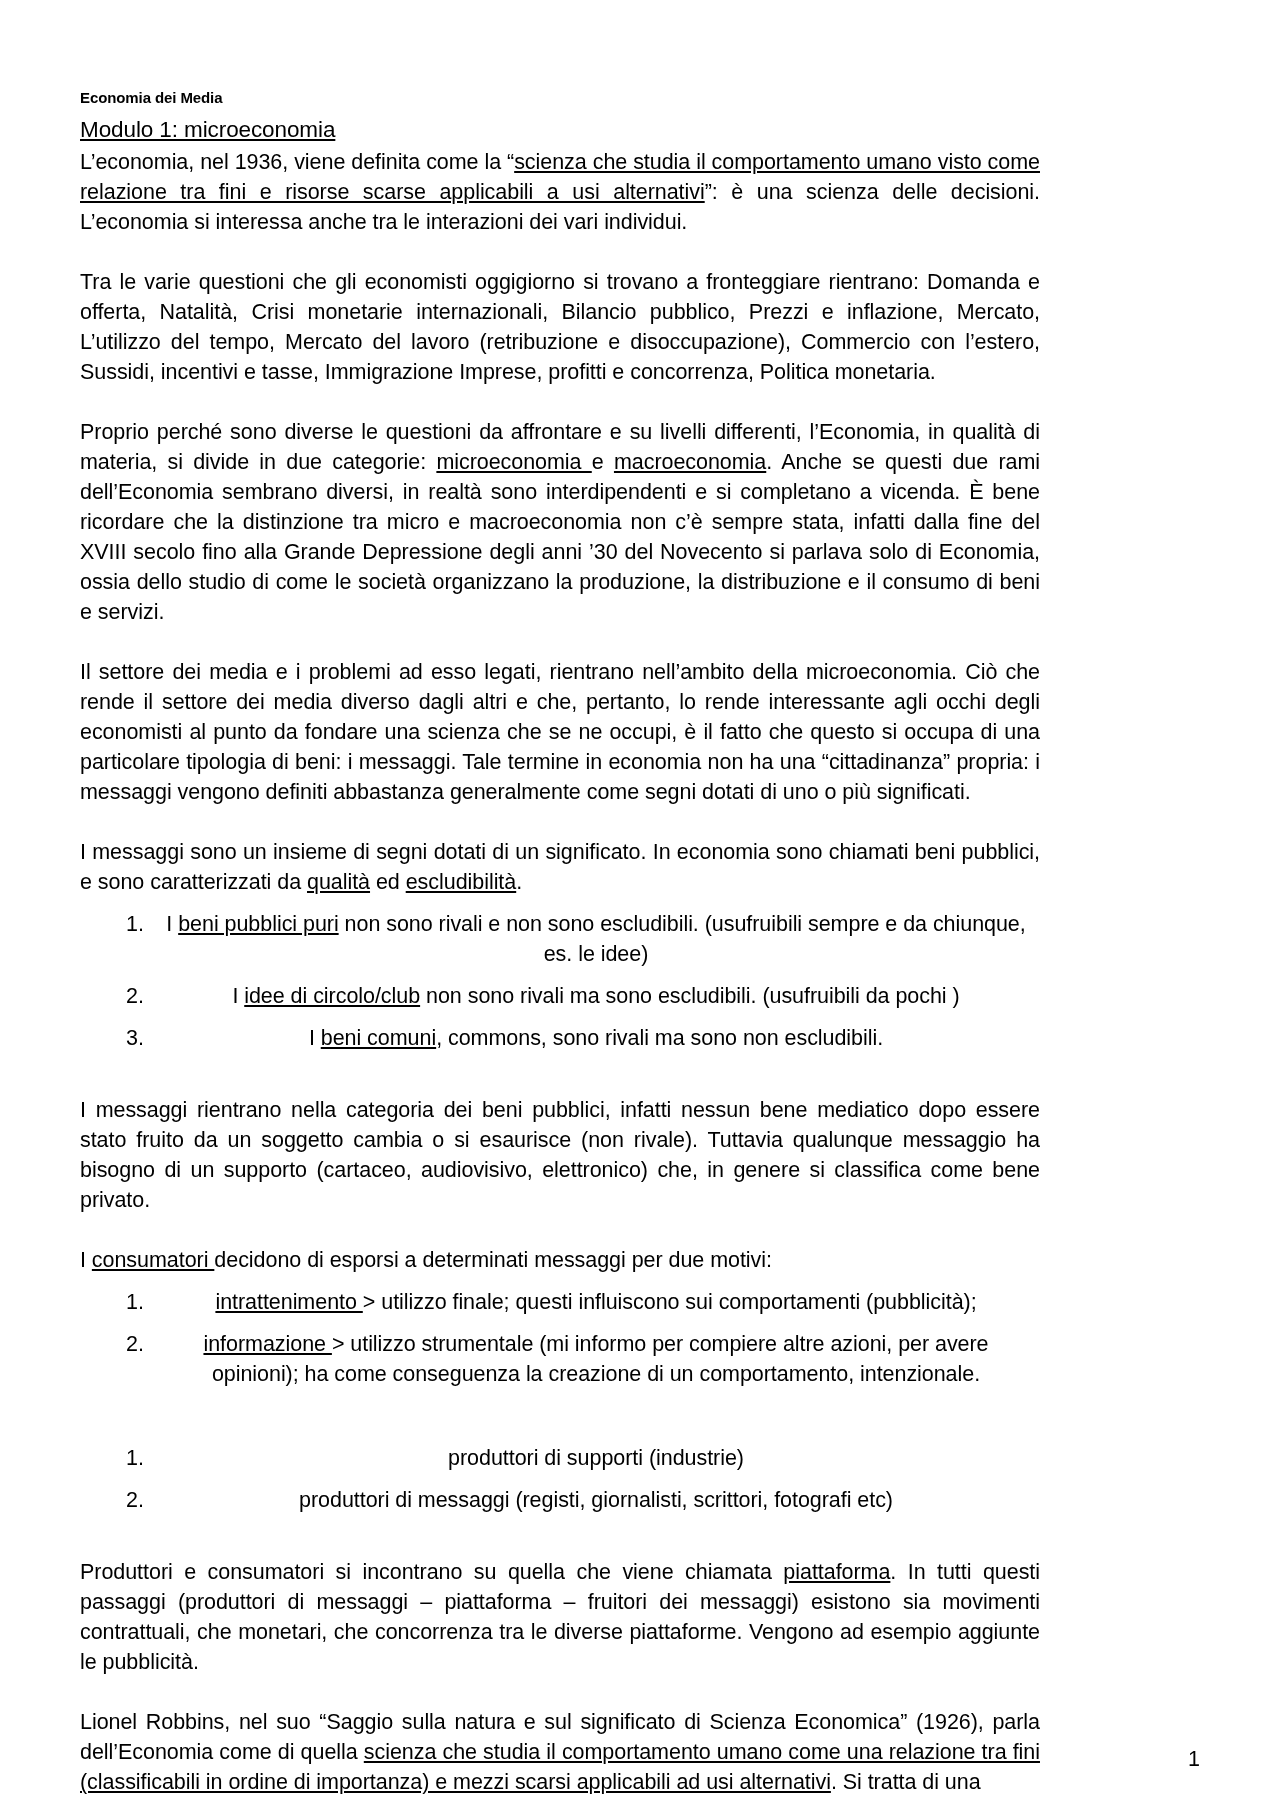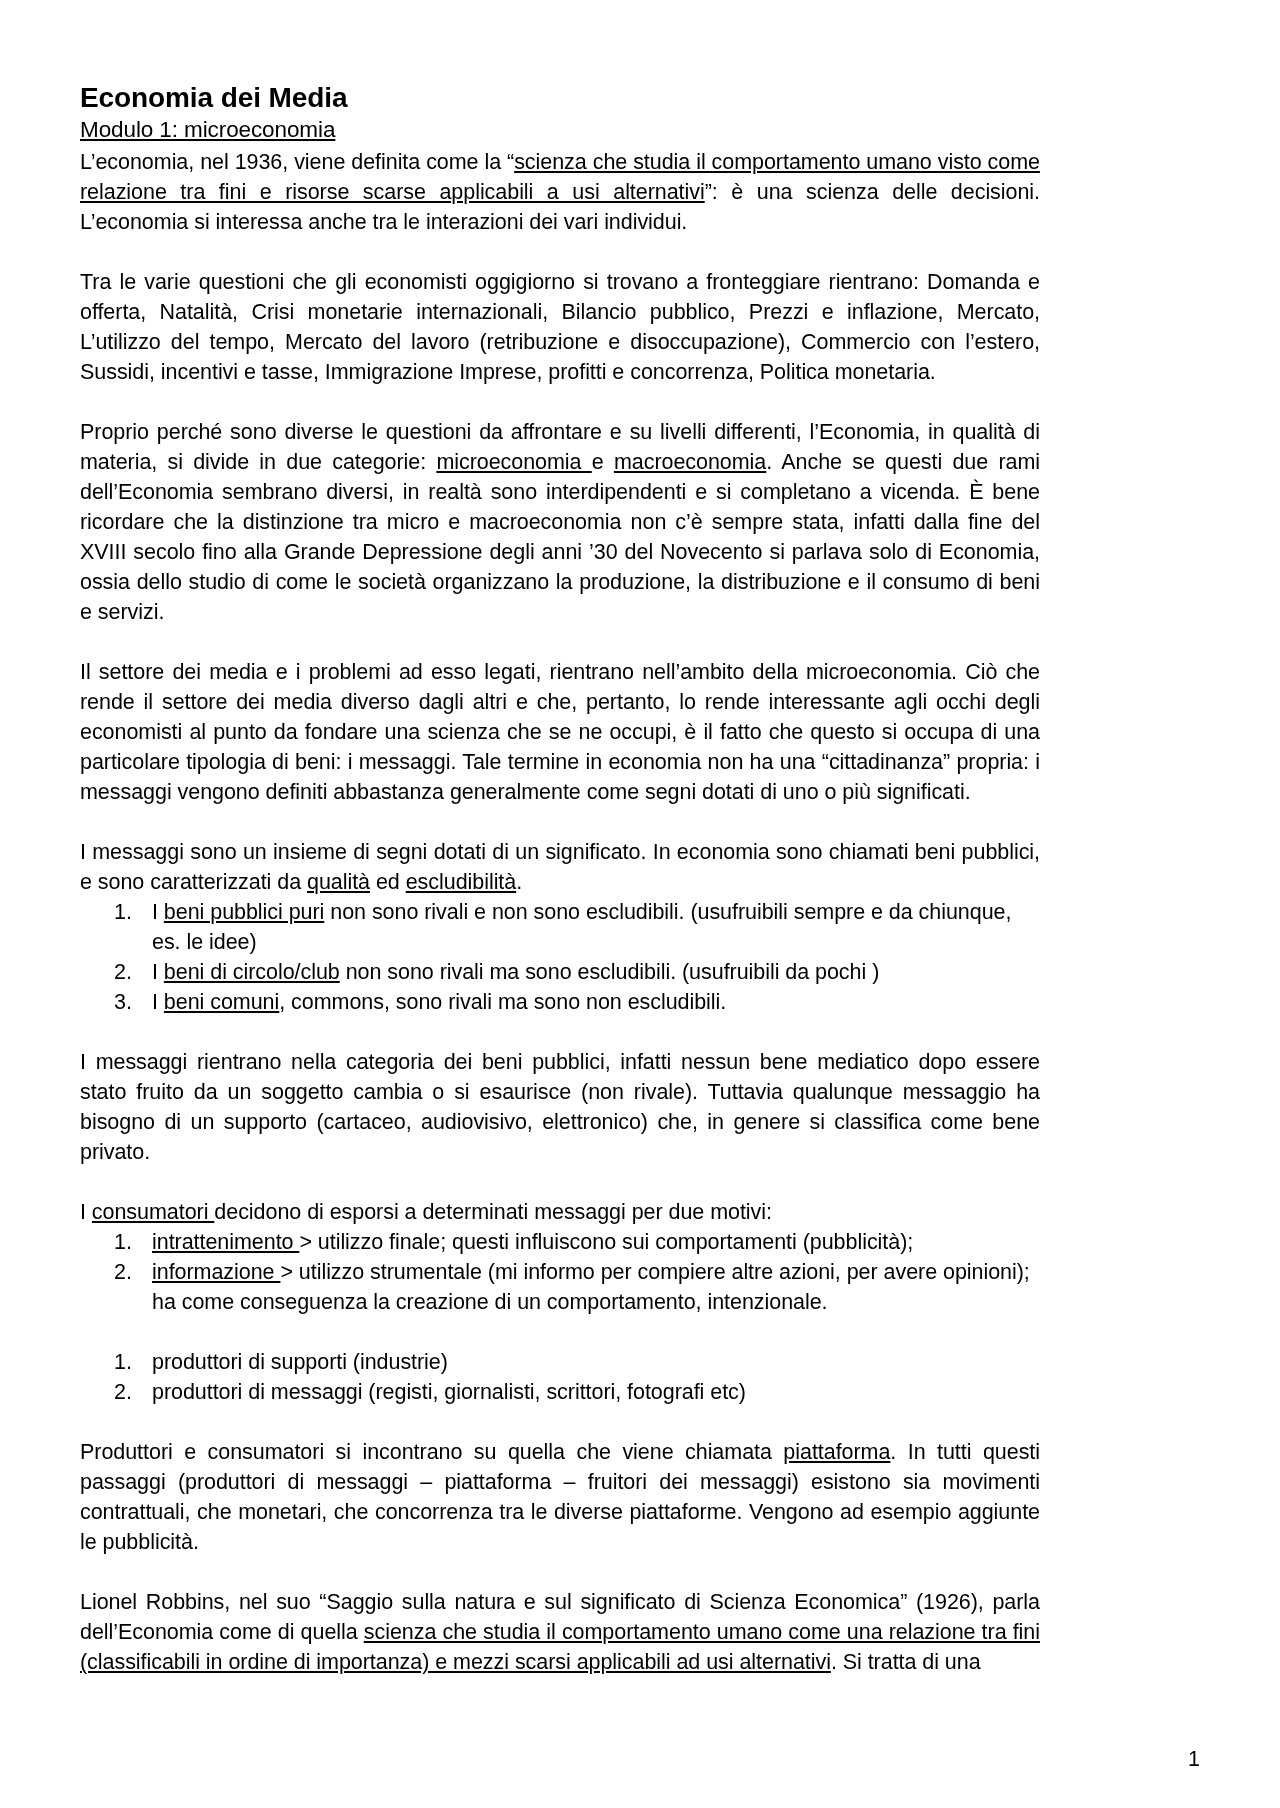--- a/index.html
+++ b/index.html
@@ -23,21 +23,21 @@
   }
   .doc-body {
     width: 960px;
     font-size: 21.5px;
     line-height: 30px;
     text-align: justify;
     text-justify: inter-word;
     letter-spacing: -0.05px;
   }
   h1.doc-title {
-    font-size: 28px;
+    font-size: 15px;
     line-height: 31px;
     font-weight: bold;
     margin: 0 0 1px 0;
     text-align: left;
     letter-spacing: -0.1px;
   }
   h2.doc-subtitle {
     font-size: 22.5px;
     line-height: 31px;
     font-weight: normal;
@@ -63,22 +63,22 @@
   ol.numlist {
     margin: 0;
     padding: 0 0 0 0;
     list-style: none;
     counter-reset: li;
   }
   ol.numlist > li {
     counter-increment: li;
     position: relative;
     padding-left: 72px;
-    text-align: left;
-    margin: 0;
+    text-align: center;
+    margin: 12px;
   }
   ol.numlist > li::before {
     content: counter(li) ".";
     position: absolute;
     left: 34px;
     top: 0;
     width: 28px;
     text-align: left;
   }
   .pagenum {
@@ -117,21 +117,21 @@
     <p class="spacer"></p>
 
     <p class="para j">Il settore dei media e i problemi ad esso legati, rientrano nell’ambito della microeconomia. Ciò che rende il settore dei media diverso dagli altri e che, pertanto, lo rende interessante agli occhi degli economisti al punto da fondare una scienza che se ne occupi, è il fatto che questo si occupa di una particolare tipologia di beni: i messaggi. Tale termine in economia non ha una “cittadinanza” propria: i messaggi vengono definiti abbastanza generalmente come segni dotati di uno o più significati.</p>
 
     <p class="spacer"></p>
 
     <p class="para j"><span>I messaggi sono un insieme di segni dotati di un significato. In economia sono chiamati beni pubblici, e sono caratterizzati da </span><span class="u">qualità</span><span> ed </span><span class="u">escludibilità</span><span>.</span></p>
 
     <ol class="numlist">
       <li><span>I </span><span class="u">beni pubblici puri</span><span> non sono rivali e non sono escludibili. (usufruibili sempre e da chiunque, es. le idee)</span></li>
-      <li><span>I </span><span class="u">beni di circolo/club</span><span> non sono rivali ma sono escludibili. (usufruibili da pochi )</span></li>
+      <li><span>I </span><span class="u">idee di circolo/club</span><span> non sono rivali ma sono escludibili. (usufruibili da pochi )</span></li>
       <li><span>I </span><span class="u">beni comuni</span><span>, commons, sono rivali ma sono non escludibili.</span></li>
     </ol>
 
     <p class="spacer"></p>
 
     <p class="para j">I messaggi rientrano nella categoria dei beni pubblici, infatti nessun bene mediatico dopo essere stato fruito da un soggetto cambia o si esaurisce (non rivale). Tuttavia qualunque messaggio ha bisogno di un supporto (cartaceo, audiovisivo, elettronico) che, in genere si classifica come bene privato.</p>
 
     <p class="spacer"></p>
 
     <p class="para"><span>I </span><span class="u">consumatori </span><span>decidono di esporsi a determinati messaggi per due motivi:</span></p>

